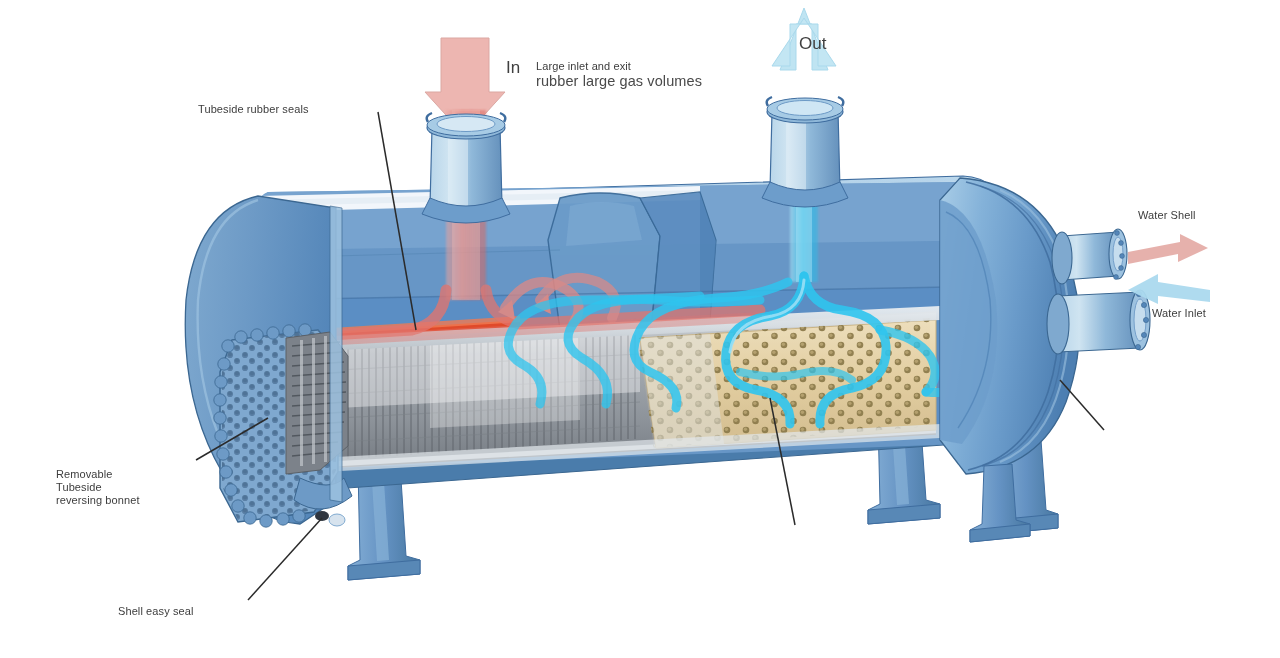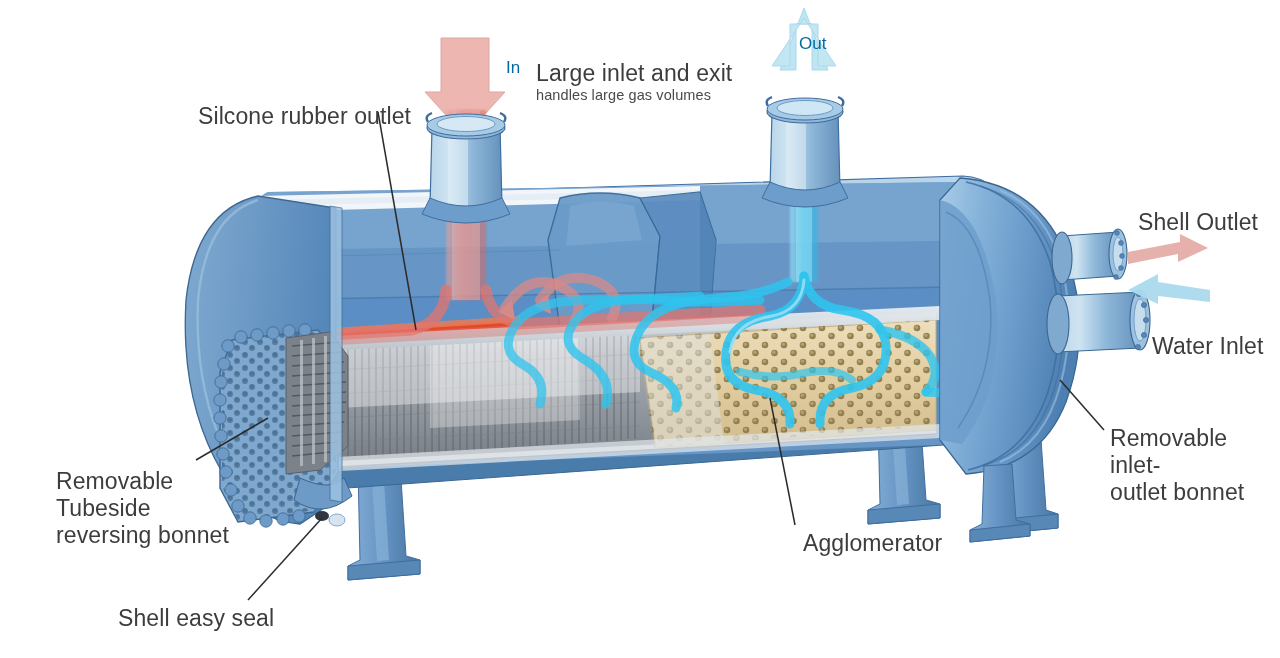--- a/index.html
+++ b/index.html
@@ -5,23 +5,23 @@
 <style>
   html,body{margin:0;padding:0;background:#ffffff;}
   body{
     width:1280px;height:658px;overflow:hidden;position:relative;
     font-family:"Liberation Sans","DejaVu Sans",sans-serif;
     color:#3a3a3a;
   }
   #stage{position:absolute;left:0;top:0;width:1280px;height:658px;background:#fff;}
   #art{position:absolute;left:0;top:0;width:1280px;height:658px;}
   .lbl{position:absolute;white-space:pre-line;line-height:1.18;}
-  .lbl .t1{font-size:23px;color:#3d3d3d;letter-spacing:.1px;}
+  .lbl .t1{font-size:11px;color:#3d3d3d;letter-spacing:.1px;}
   .lbl .t2{font-size:14.5px;color:#4a4a4a;letter-spacing:.1px;}
-  .flowlbl{position:absolute;font-size:17px;color:#0369a1;}
+  .flowlbl{position:absolute;font-size:17px;color:#404040;}
 </style>
 </head>
 <body>
 
 <div id="stage">
 
   <svg id="art" viewBox="0 0 1280 658" xmlns="http://www.w3.org/2000/svg">
     <defs>
       <linearGradient id="shellG" x1="0" y1="0" x2="0" y2="1">
         <stop offset="0%" stop-color="#9ec4e2"></stop>
@@ -462,26 +462,25 @@
         <line x1="196" y1="460" x2="268" y2="418"></line>
         <line x1="248" y1="600" x2="322" y2="518"></line>
       </g>
   </svg>
 
   <div id="flowLabelLayer">
       <div class="flowlbl" style="left: 462px; top: 58px; margin-left: 44px;">In</div>
       <div class="flowlbl" style="left: 799px; top: 34px;">Out</div>
     </div>
   <div id="calloutLayer">
-      <div class="lbl" style="left: 198px; top: 103px;"><div class="t1">Silcone rubber outlet</div></div>
-      <div class="lbl" style="left: 536px; top: 60px;"><div class="t1">Large inlet and exit</div><div class="t2">handles large gas volumes</div></div>
-      <div class="lbl" style="left: 1138px; top: 209px;"><div class="t1">Shell Outlet</div></div>
-      <div class="lbl" style="left: 1152px; top: 307px; margin-top: 26px;"><div class="t1">Water Inlet</div></div>
-      <div class="lbl" style="left: 1110px; top: 425px;"><div class="t1">Removable inlet-
-outlet bonnet</div></div>
-      <div class="lbl" style="left: 803px; top: 530px;"><div class="t1">Agglomerator</div></div>
+      <div class="lbl" style="left: 198px; top: 103px;"><div class="t1">Tubeside rubber seals</div></div>
+      <div class="lbl" style="left: 536px; top: 60px;"><div class="t1">Large inlet and exit</div><div class="t2">rubber large gas volumes</div></div>
+      <div class="lbl" style="left: 1138px; top: 209px;"><div class="t1">Water Shell</div></div>
+      <div class="lbl" style="left: 1152px; top: 307px;"><div class="t1">Water Inlet</div></div>
+      <div class="lbl" style="left: 1110px; top: 425px;"></div>
+      <div class="lbl" style="left: 803px; top: 530px;"></div>
       <div class="lbl" style="left: 56px; top: 468px;"><div class="t1">Removable
 Tubeside
 reversing bonnet</div></div>
       <div class="lbl" style="left: 118px; top: 605px;"><div class="t1">Shell easy seal</div></div>
     </div>
 
 </div>
 
 </body></html>

